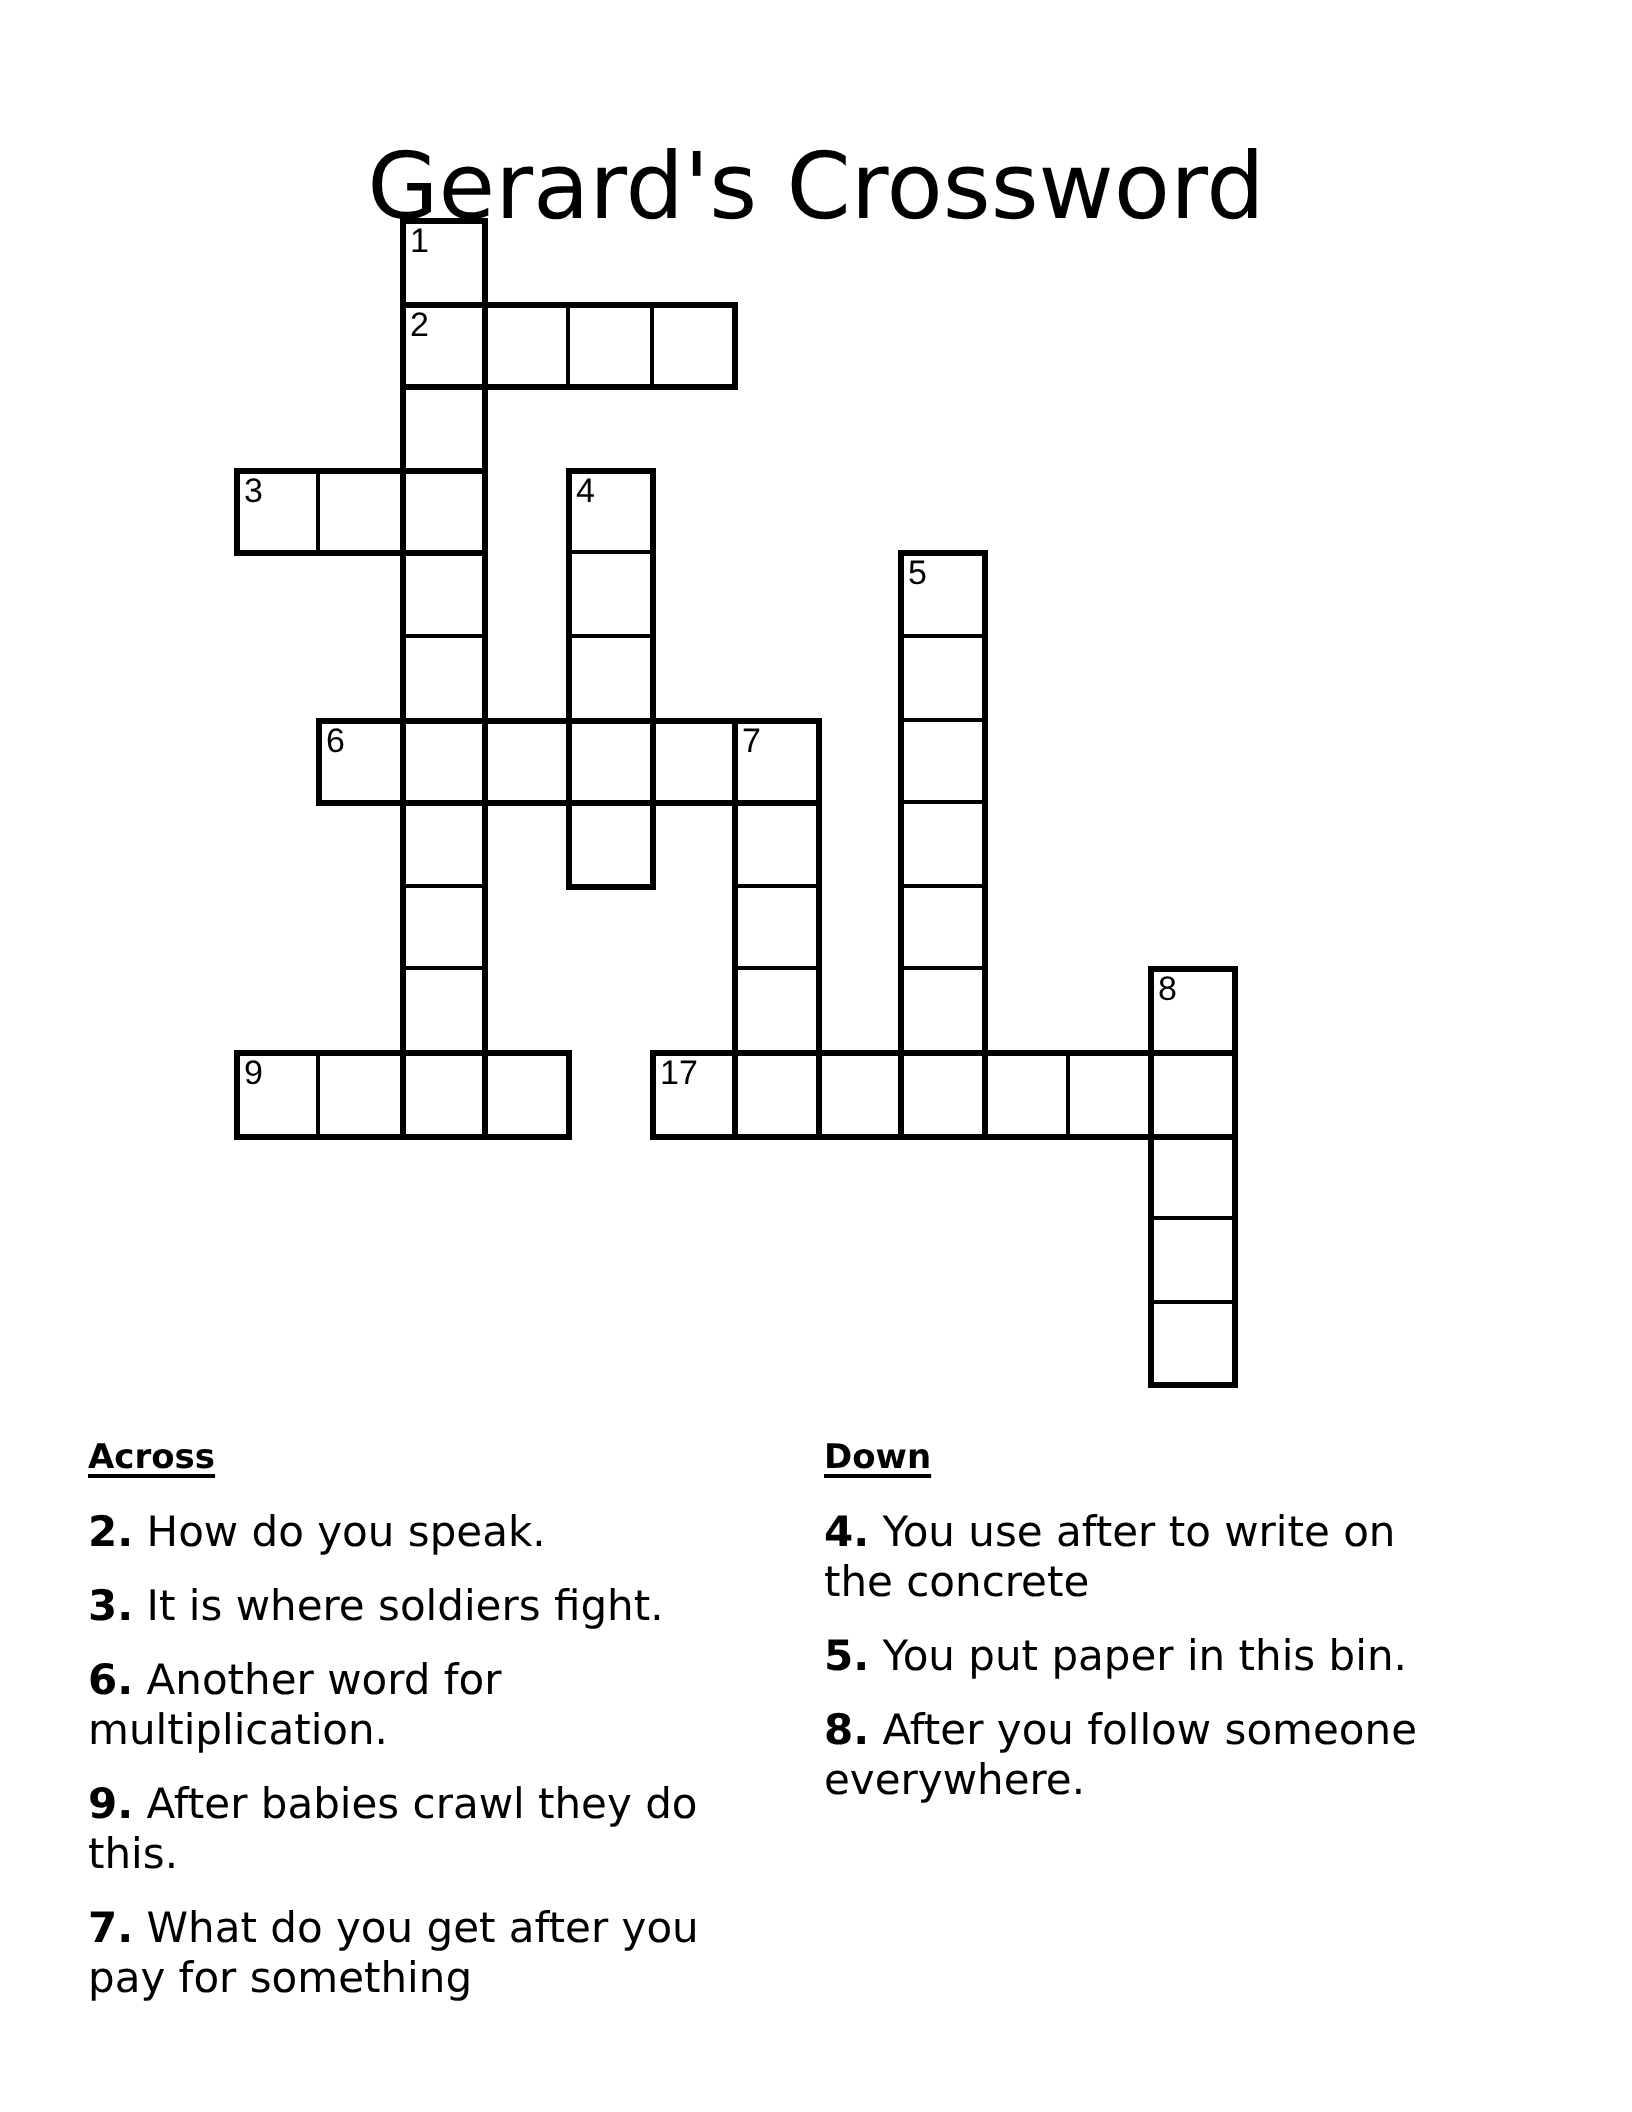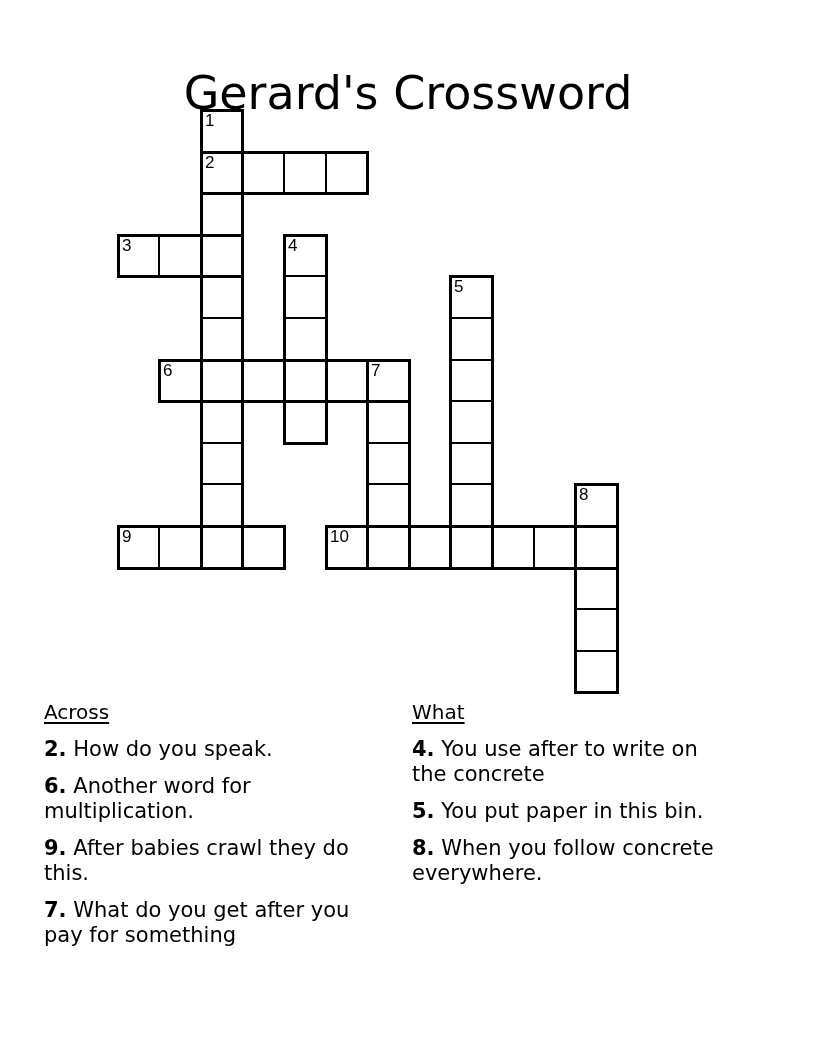--- a/index.html
+++ b/index.html
@@ -28,22 +28,22 @@
   .divider { position:absolute; background:var(--line); }
   .cell-num {
     position:absolute;
     font-size:17px; line-height:18px;
     font-family:"Liberation Sans", sans-serif;
     color:var(--text);
   }
   .grid-cell { position:absolute; background:transparent; }
   .clue-col { position:absolute; top:700px; }
   .clue-col h2 {
-    margin:0 0 4px 0;
-    font-size:20px; line-height:25px; font-weight:normal;
+    margin:17px 0 4px 0;
+    font-size:17px; line-height:25px; font-weight:bold;
     text-decoration:underline;
     text-decoration-thickness:2px;
     text-underline-offset:3px;
   }
   .clue { margin:12px 0 4px 0; font-size:21px; line-height:25px; }
   .clue b { font-weight:bold; }
   #across-col { left:44px;  width:340px; }
   #down-col   { left:412px; width:310px; }
 </style>
 </head>
@@ -159,33 +159,34 @@
     <div class="divider" style="left: 366px; top: 526px; width: 2px; height: 42px;"></div>
     <div class="divider" style="left: 408px; top: 526px; width: 2px; height: 42px;"></div>
     <div class="divider" style="left: 449px; top: 526px; width: 2px; height: 42px;"></div>
     <div class="divider" style="left: 491px; top: 526px; width: 2px; height: 42px;"></div>
     <div class="divider" style="left: 533px; top: 526px; width: 2px; height: 42px;"></div>
     <div class="divider" style="left: 574px; top: 526px; width: 2px; height: 42px;"></div>
     <div class="grid-cell" style="left: 328px; top: 528px; width: 37px; height: 38px;"></div>
     <div class="grid-cell" style="left: 411px; top: 528px; width: 37px; height: 38px;"></div>
     <div class="grid-cell" style="left: 494px; top: 528px; width: 38px; height: 38px;"></div>
     <div class="grid-cell" style="left: 536px; top: 528px; width: 37px; height: 38px;"></div>
-    <div class="cell-num" style="left: 330px; top: 528px;">10</div>
+    <div class="cell-num" style="left: 330px; top: 528px;">17</div>
   </div>
 
 <section class="clue-col" id="across-col">
   <h2>Across</h2>
   <div id="across-list">
       <p class="clue"><b>2.</b> <span>How do you speak.</span></p>
+      <p class="clue"><b>3.</b> <span>It is where soldiers fight.</span></p>
       <p class="clue"><b>6.</b> <span>Another word for multiplication.</span></p>
       <p class="clue"><b>9.</b> <span>After babies crawl they do this.</span></p>
       <p class="clue"><b>7.</b> <span>What do you get after you pay for something</span></p>
     </div>
 </section>
 
 <section class="clue-col" id="down-col">
-  <h2>What</h2>
+  <h2>Down</h2>
   <div id="down-list">
       <p class="clue"><b>4.</b> <span>You use after to write on the concrete</span></p>
       <p class="clue"><b>5.</b> <span>You put paper in this bin.</span></p>
-      <p class="clue"><b>8.</b> <span>When you follow concrete everywhere.</span></p>
+      <p class="clue"><b>8.</b> <span>After you follow someone everywhere.</span></p>
     </div>
 </section>
 
 </body></html>

